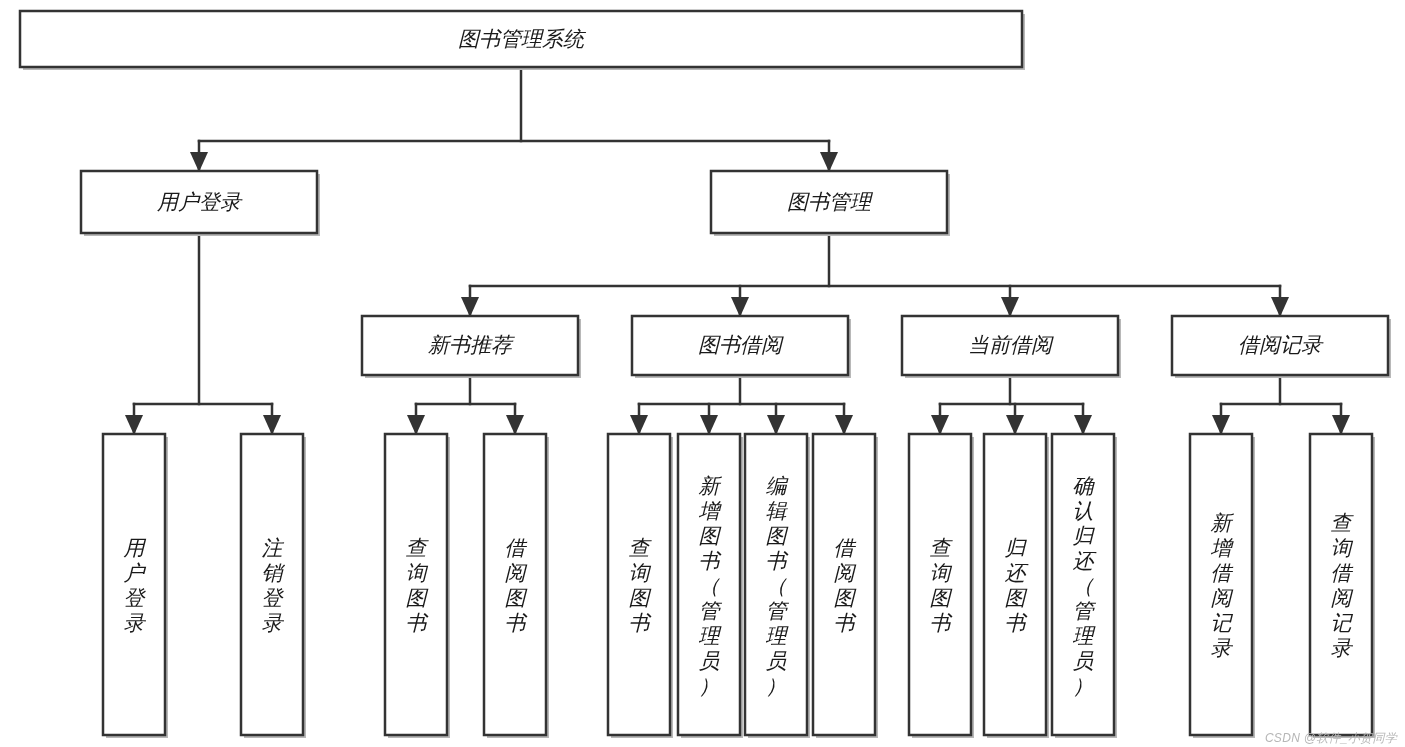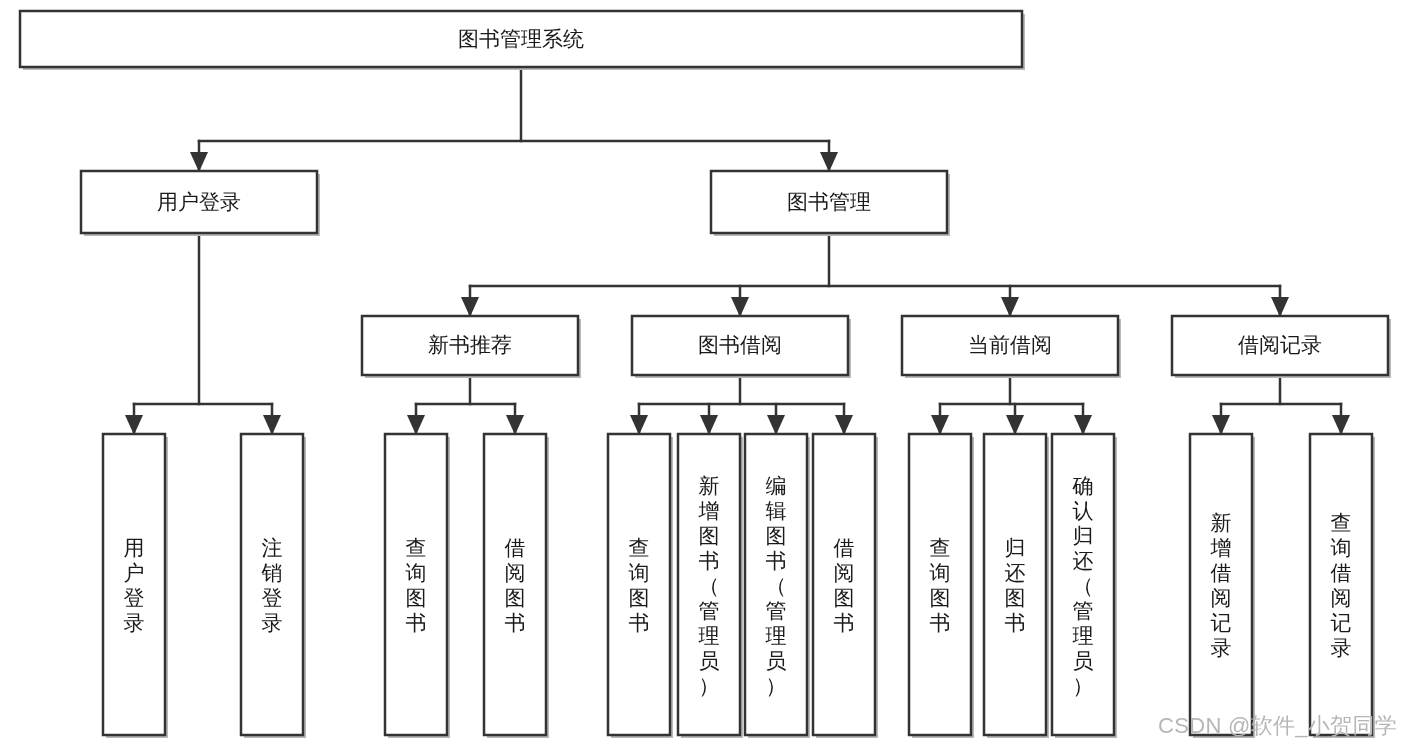--- a/index.html
+++ b/index.html
@@ -13,20 +13,21 @@
     font-family: "Liberation Sans", "DejaVu Sans", sans-serif;
     overflow: hidden;
     position: relative;
   }
   #diagram-root {
     position: absolute;
     left: 0;
     top: 0;
     width: 1405px;
     height: 747px;
+    font-style: italic;
   }
   svg#flow {
     display: block;
     width: 1405px;
     height: 747px;
   }
   .node-box {
     fill: #ffffff;
     stroke: #333333;
     stroke-width: 2.5;
@@ -48,23 +49,23 @@
     fill: none;
     stroke-linecap: square;
   }
   .arrowhead {
     fill: #333333;
     stroke: none;
   }
   .watermark {
     position: absolute;
     right: 8px;
-    bottom: 6px;
+    bottom: 0;
     font-family: "Liberation Sans", "DejaVu Sans", sans-serif;
-    font-size: 22px;
+    font-size: 12px;
     color: #b6b6b6;
     white-space: nowrap;
     letter-spacing: 0.3px;
   }
 </style>
 </head>
 <body>
 
 <div id="diagram-root">
   <svg id="flow" viewBox="0 0 1405 747" xmlns="http://www.w3.org/2000/svg">

